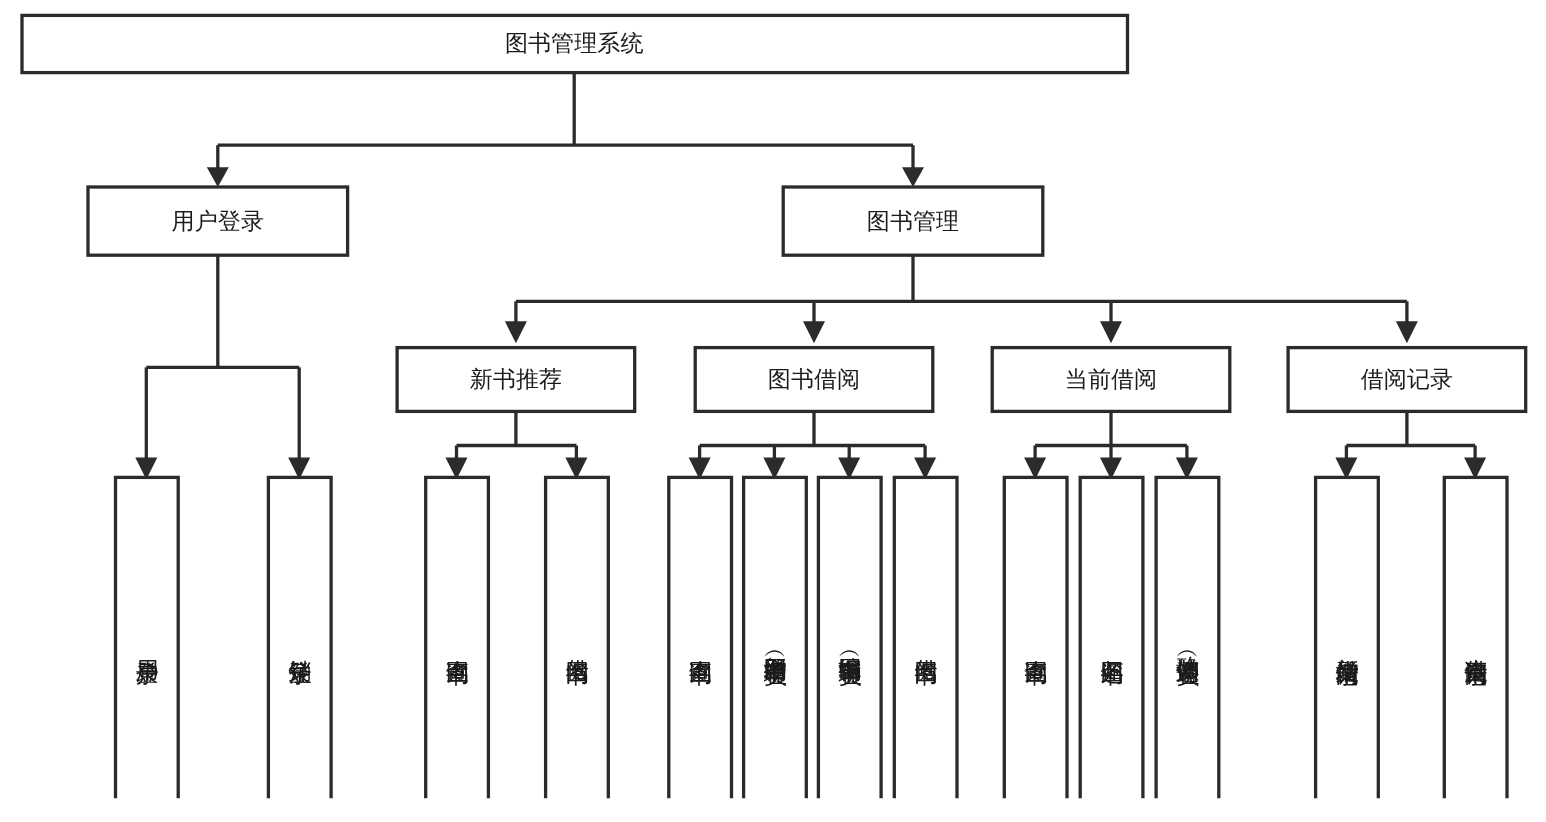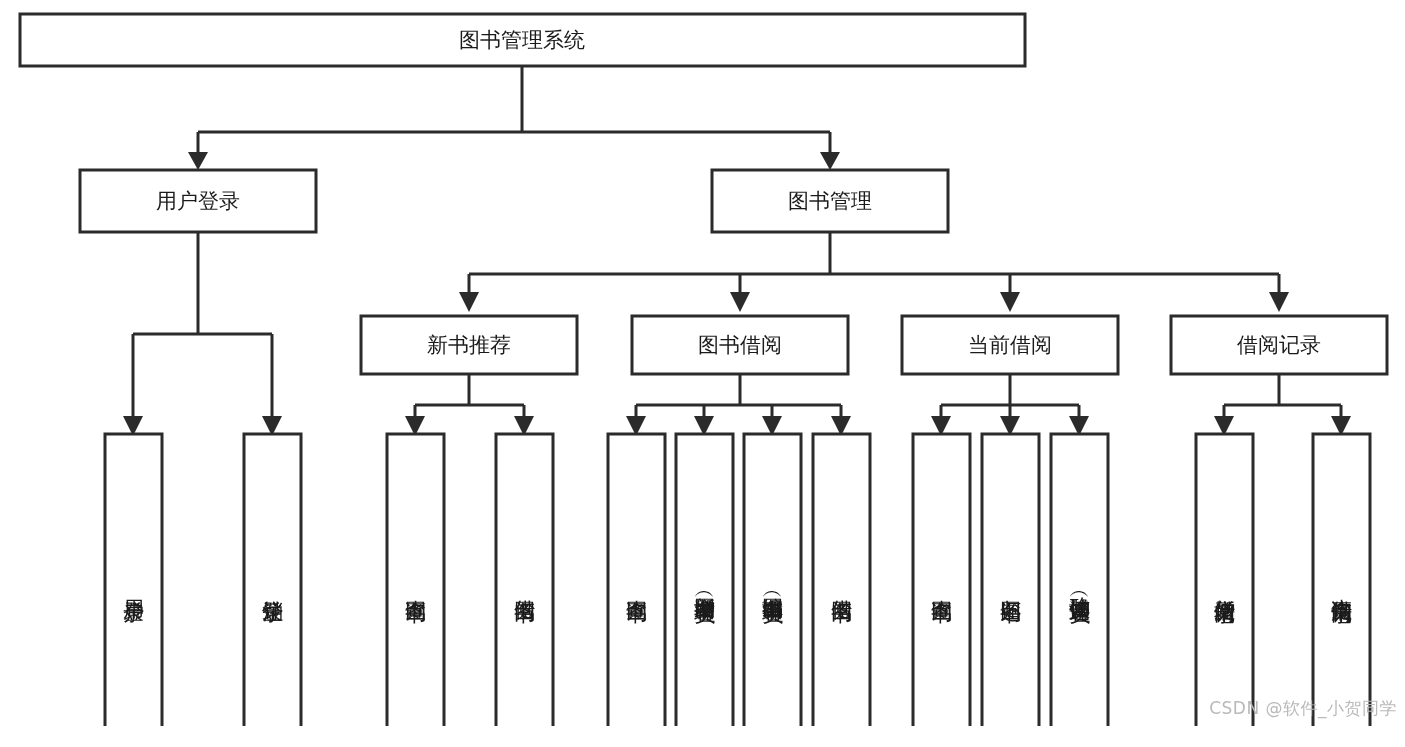--- a/index.html
+++ b/index.html
@@ -222,15 +222,14 @@
   <div class="vlabel" style="left:744px; top:434px; width:57px; height:301px;">编辑图书（管理员）</div>
   <div class="vlabel" style="left:813px; top:434px; width:57px; height:301px;">借阅图书</div>
 
   <div class="vlabel" style="left:913px; top:434px; width:57px; height:301px;">查询图书</div>
   <div class="vlabel" style="left:982px; top:434px; width:57px; height:301px;">归还图书</div>
   <div class="vlabel" style="left:1051px; top:434px; width:57px; height:301px;">确认归还（管理员）</div>
 
   <div class="vlabel" style="left:1196px; top:434px; width:57px; height:301px;">新增借阅记录</div>
   <div class="vlabel" style="left:1313px; top:434px; width:57px; height:301px;">查询借阅记录</div>
 
-  <div class="watermark">CSDN @软件_小贺同学</div>
 
 </div>
 
 </body></html>

